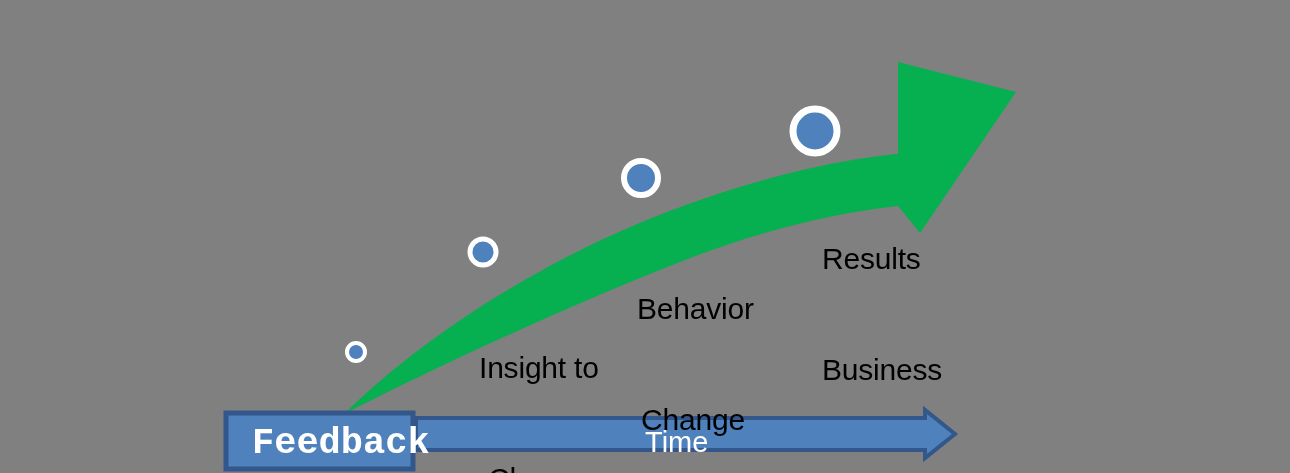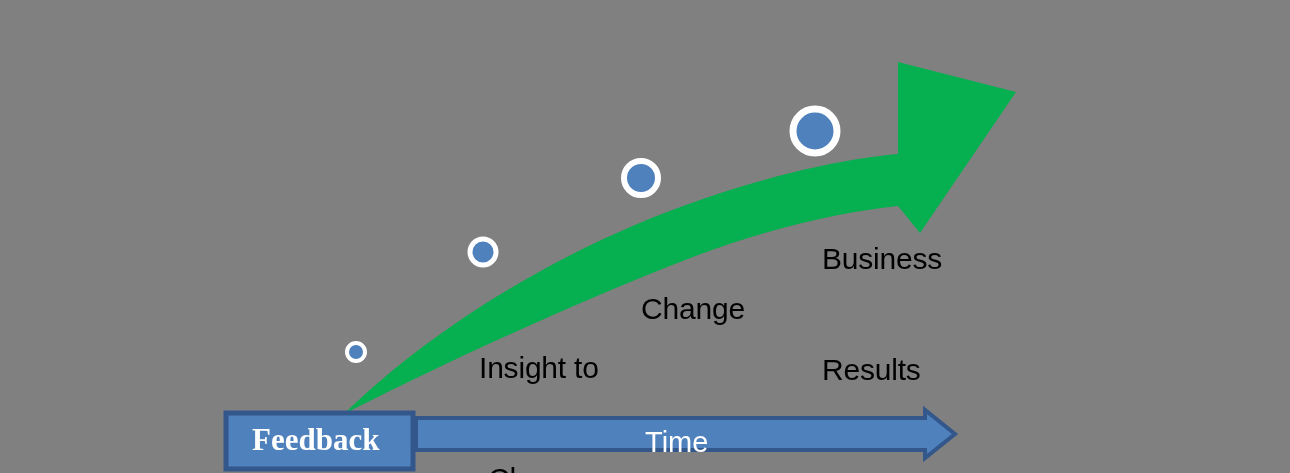--- a/index.html
+++ b/index.html
@@ -36,22 +36,22 @@
     position: absolute;
     color: #ffffff;
     font-family: "Liberation Sans", sans-serif;
     font-size: 29px;
     font-weight: 400;
     white-space: pre;
   }
   .box-label {
     position: absolute;
     color: #ffffff;
-    font-family: Liberation Serif, serif;
-    font-size: 31px;
+    font-family: Liberation Mono, monospace;
+    font-size: 37px;
     font-weight: bold;
     white-space: pre;
   }
 </style>
 </head>
 <body>
 
 <div id="canvas">
 
   <svg id="diagram-svg" viewBox="0 0 1290 473" xmlns="http://www.w3.org/2000/svg">
@@ -93,25 +93,26 @@
     </g>
   </svg>
 
 
   <div class="stage-label" style="left:479px; top:275px;">
     <div>Insight to</div>
     <div style="margin-left:9px;">Change</div>
   </div>
 
   <div class="stage-label" style="left:637px; top:216px;">
+    <div>Behavior</div>
     <div style="margin-left:4px;">Change</div>
   </div>
 
   <div class="stage-label" style="left:822px; top:166px;">
+    <div style="margin-left:0px;">Results</div>
     <div>Business</div>
-    <div style="margin-left:0px;">Results</div>
   </div>
 
   <div class="box-label" style="left:252px; top:422px;">Feedback</div>
 
   <div class="axis-label" style="left:645px; top:418px;margin-top:8px;">Time</div>
 
 </div>
 
 </body></html>

